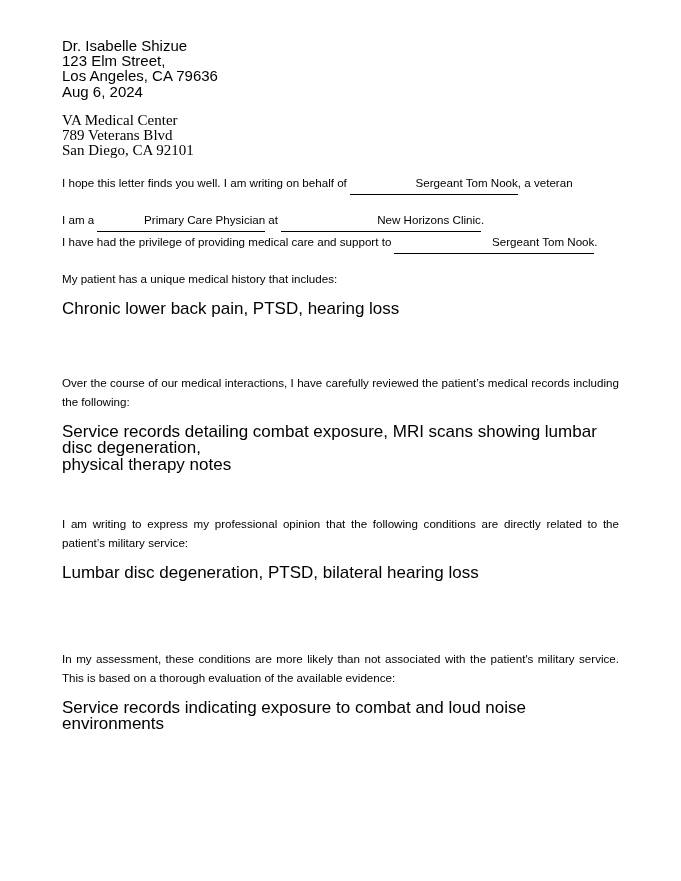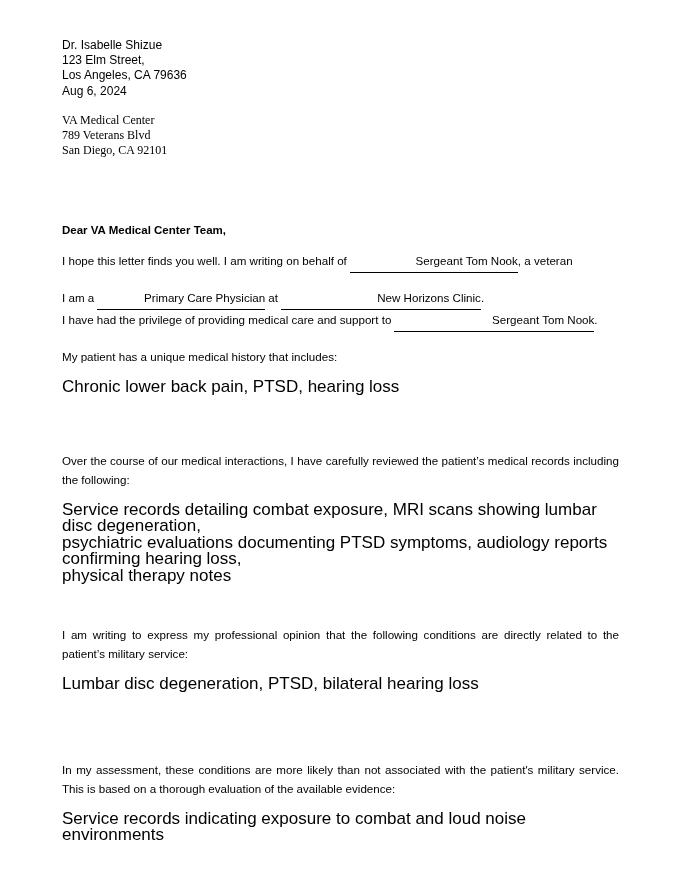--- a/index.html
+++ b/index.html
@@ -16,21 +16,21 @@
   }
   .page {
     position: relative;
     width: 681px;
     height: 881px;
     background: #ffffff;
     box-sizing: border-box;
     padding: 38px 62px 0 62px;
   }
   .block {
-    font-size: 12px;
+    font-size: 15px;
     line-height: 15.2px;
   }
   .sender-block {
     margin-top: 0;
   }
   .sender-line {
     white-space: pre;
   }
   .date-block {
   }
@@ -94,21 +94,20 @@
   </div>
 
   <div class="block date-block">Aug 6, 2024</div>
 
   <div class="block recipient-block">
     <div class="sender-line">VA Medical Center</div>
     <div class="sender-line">789 Veterans Blvd</div>
     <div class="sender-line">San Diego, CA 92101</div>
   </div>
 
-  <div class="salutation">Dear VA Medical Center Team,</div>
 
   <div class="para">
     <span class="inline-row"><span>I hope this letter finds you well. I am writing on behalf of</span><span class="gap-small"></span><span class="fill fill-name1">Sergeant Tom Nook</span><span>, a veteran</span></span>
   </div>
 
   <div class="para">
     <span class="inline-row"><span>I am a</span><span class="gap-small"></span><span class="fill fill-role">Primary Care Physician</span><span class="gap-small"></span><span>at</span><span class="gap-small"></span><span class="fill fill-org">New Horizons Clinic</span><span>.</span></span>
     <span class="inline-row"><span>I have had the privilege of providing medical care and support to</span><span class="gap-small"></span><span class="fill fill-name2">Sergeant Tom Nook</span><span>.</span></span>
   </div>
 
@@ -117,21 +116,20 @@
   <div class="list-block">
     <div>Chronic lower back pain, PTSD, hearing loss</div>
   </div>
 
   <div class="spacer-lg"></div>
 
   <div class="para justify">Over the course of our medical interactions, I have carefully reviewed the patient’s medical records including the following:</div>
 
   <div class="list-block">
     <div>Service records detailing combat exposure, MRI scans showing lumbar disc degeneration,</div>
-    <div>psychiatric evaluations documenting PTSD symptoms, audiology reports confirming hearing loss,</div>
     <div>physical therapy notes</div>
   </div>
 
   <div class="spacer-md"></div>
 
   <div class="para justify">I am writing to express my professional opinion that the following conditions are directly related to the patient’s military service:</div>
 
   <div class="list-block">
     <div>Lumbar disc degeneration, PTSD, bilateral hearing loss</div>
   </div>

